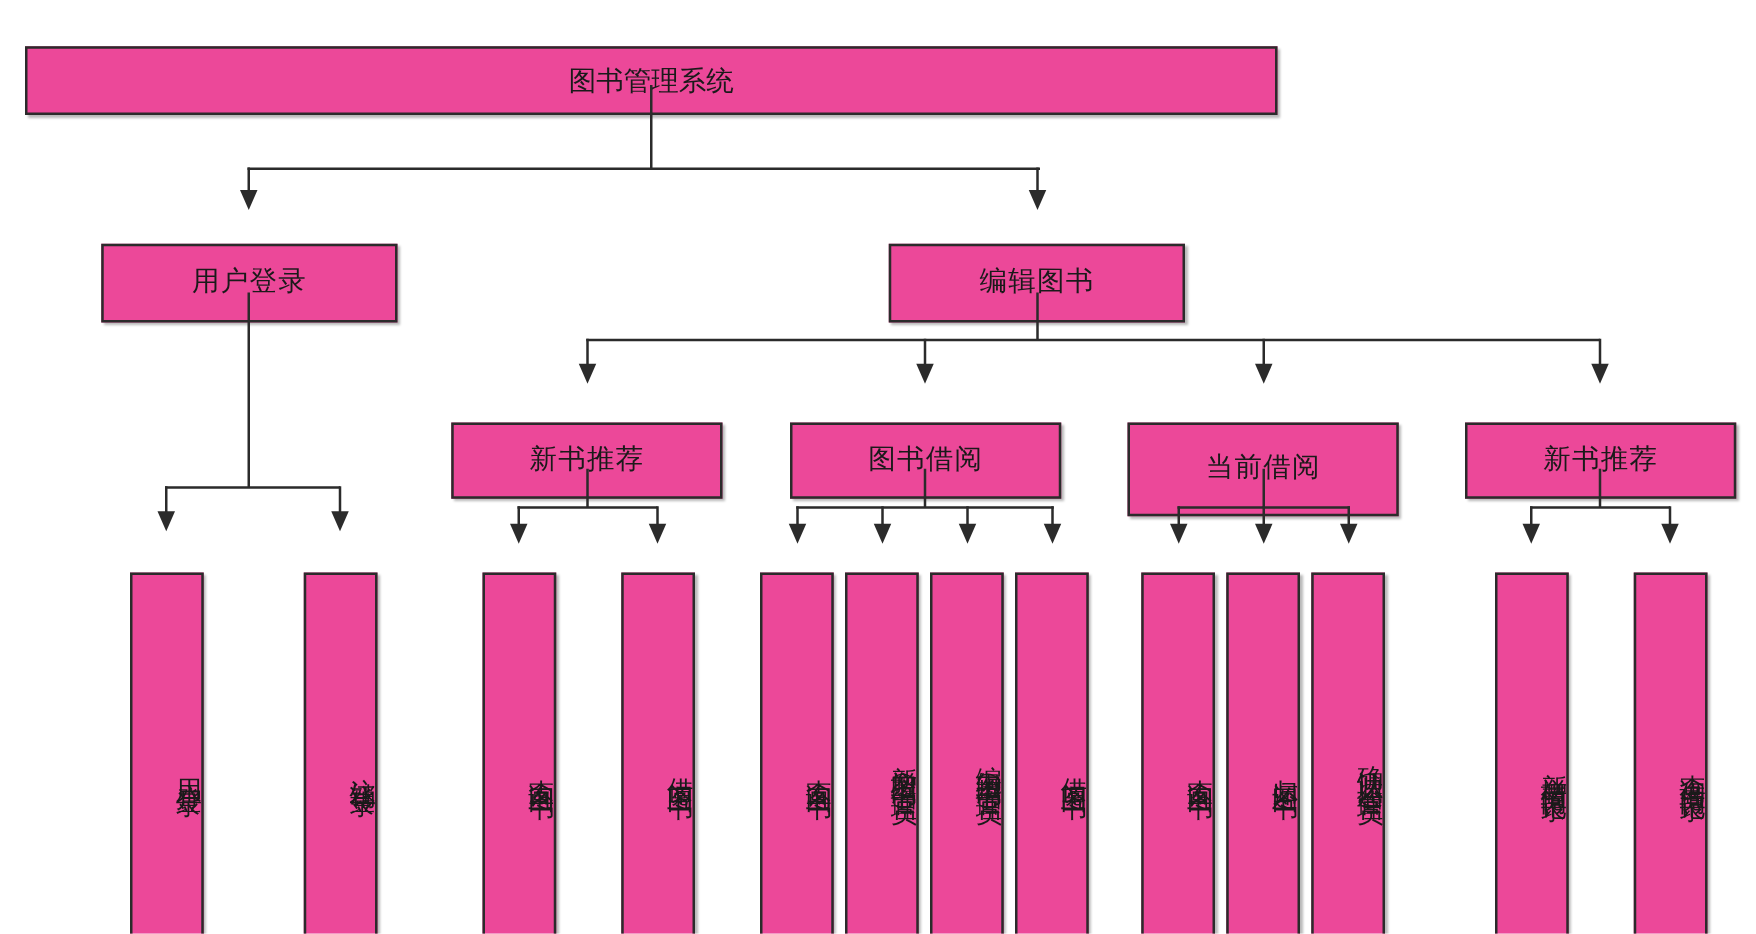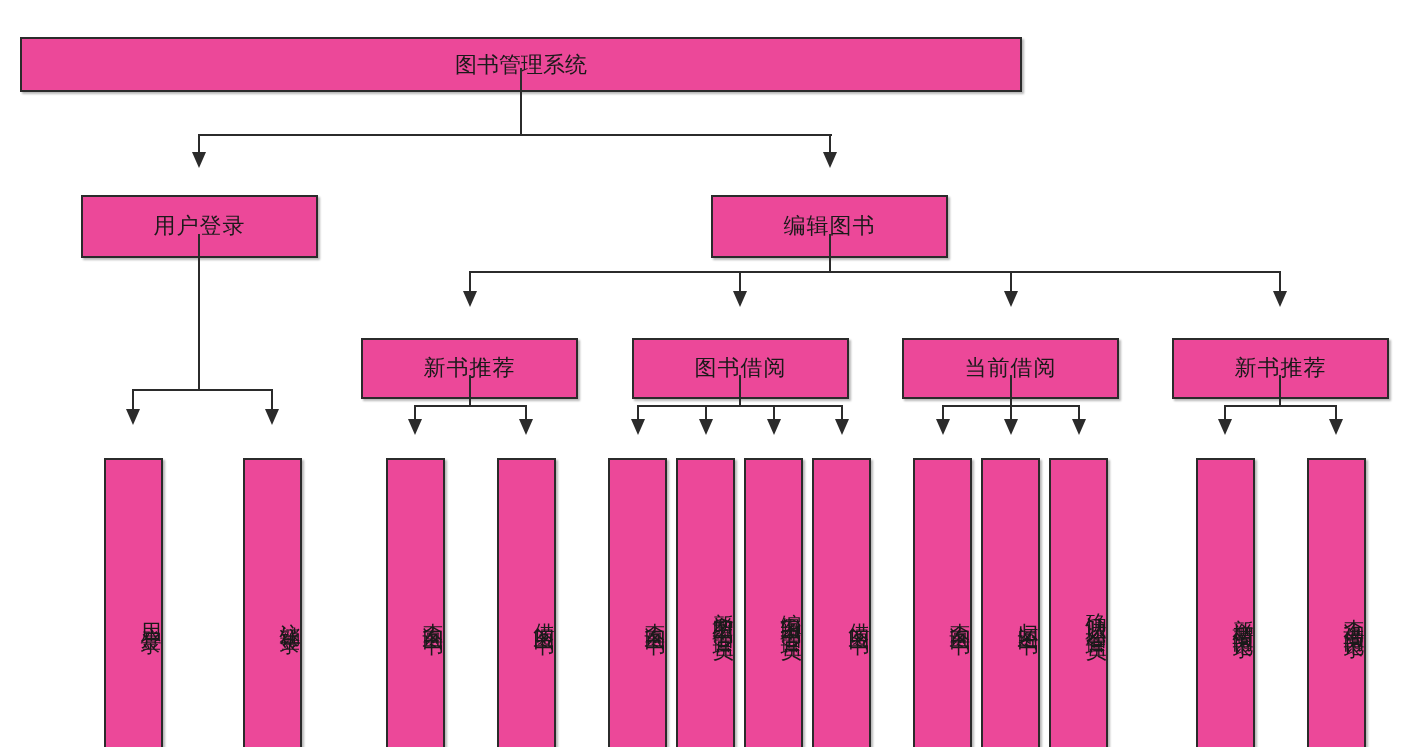--- a/index.html
+++ b/index.html
@@ -135,21 +135,21 @@
   <div class="arrow" style="left:1004px; top:291px;"></div>
   <div class="vline" style="left:1279px; top:271px; width:2px; height:22px;"></div>
   <div class="arrow" style="left:1273px; top:291px;"></div>
 
   <div class="node horiz" style="left:361px; top:314px; width:217px; height:61px;">
     <span>新书推荐</span>
   </div>
   <div class="node horiz" style="left:632px; top:314px; width:217px; height:61px;">
     <span>图书借阅</span>
   </div>
-  <div class="node horiz" style="left:902px; top:314px; width:217px; height:61px;">
+  <div class="node horiz" style="left:902px; top:314px; width:217px; height:75px;">
     <span>当前借阅</span>
   </div>
   <div class="node horiz" style="left:1172px; top:314px; width:217px; height:61px;">
     <span>新书推荐</span>
   </div>
 
   <div class="vline" style="left:469px; top:375px; width:2px; height:31px;"></div>
   <div class="hline" style="left:414px; top:405px; width:112px; height:2px;"></div>
   <div class="vline" style="left:414px; top:405px; width:2px; height:16px;"></div>
   <div class="arrow" style="left:408px; top:419px;"></div>

